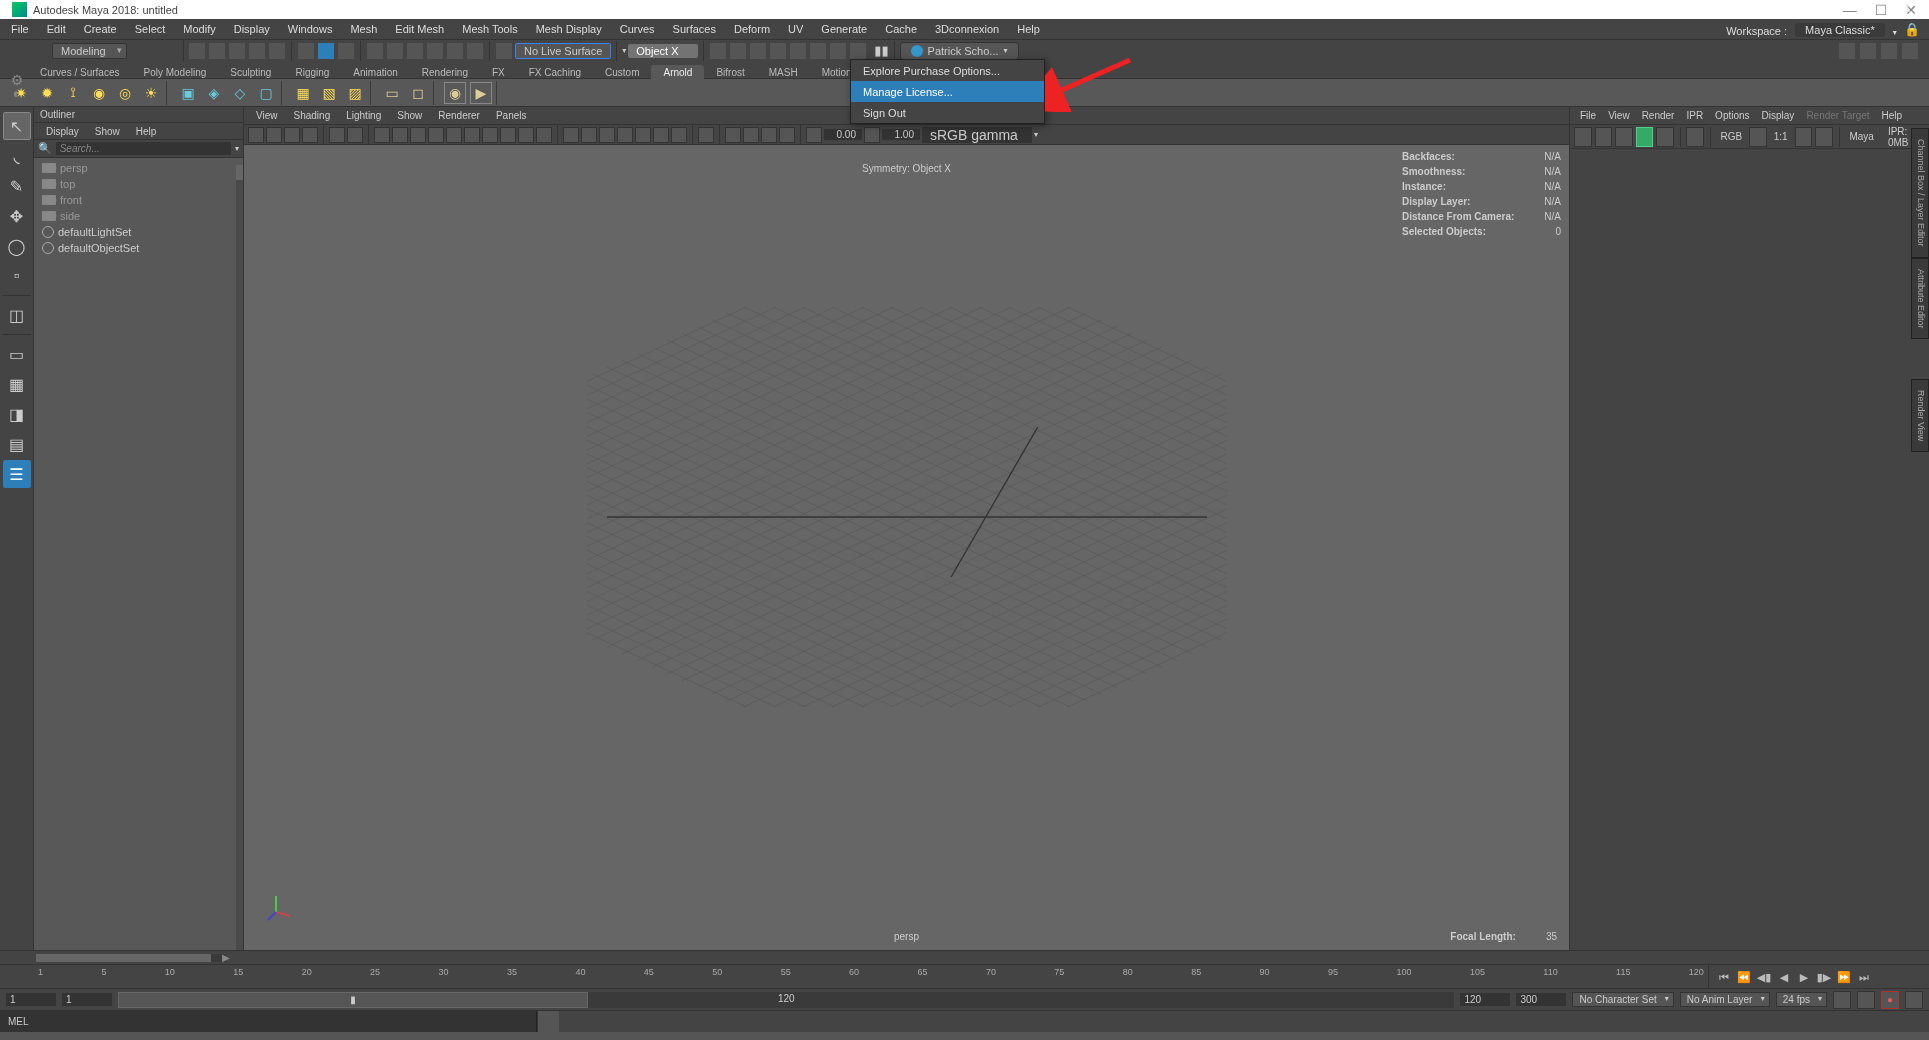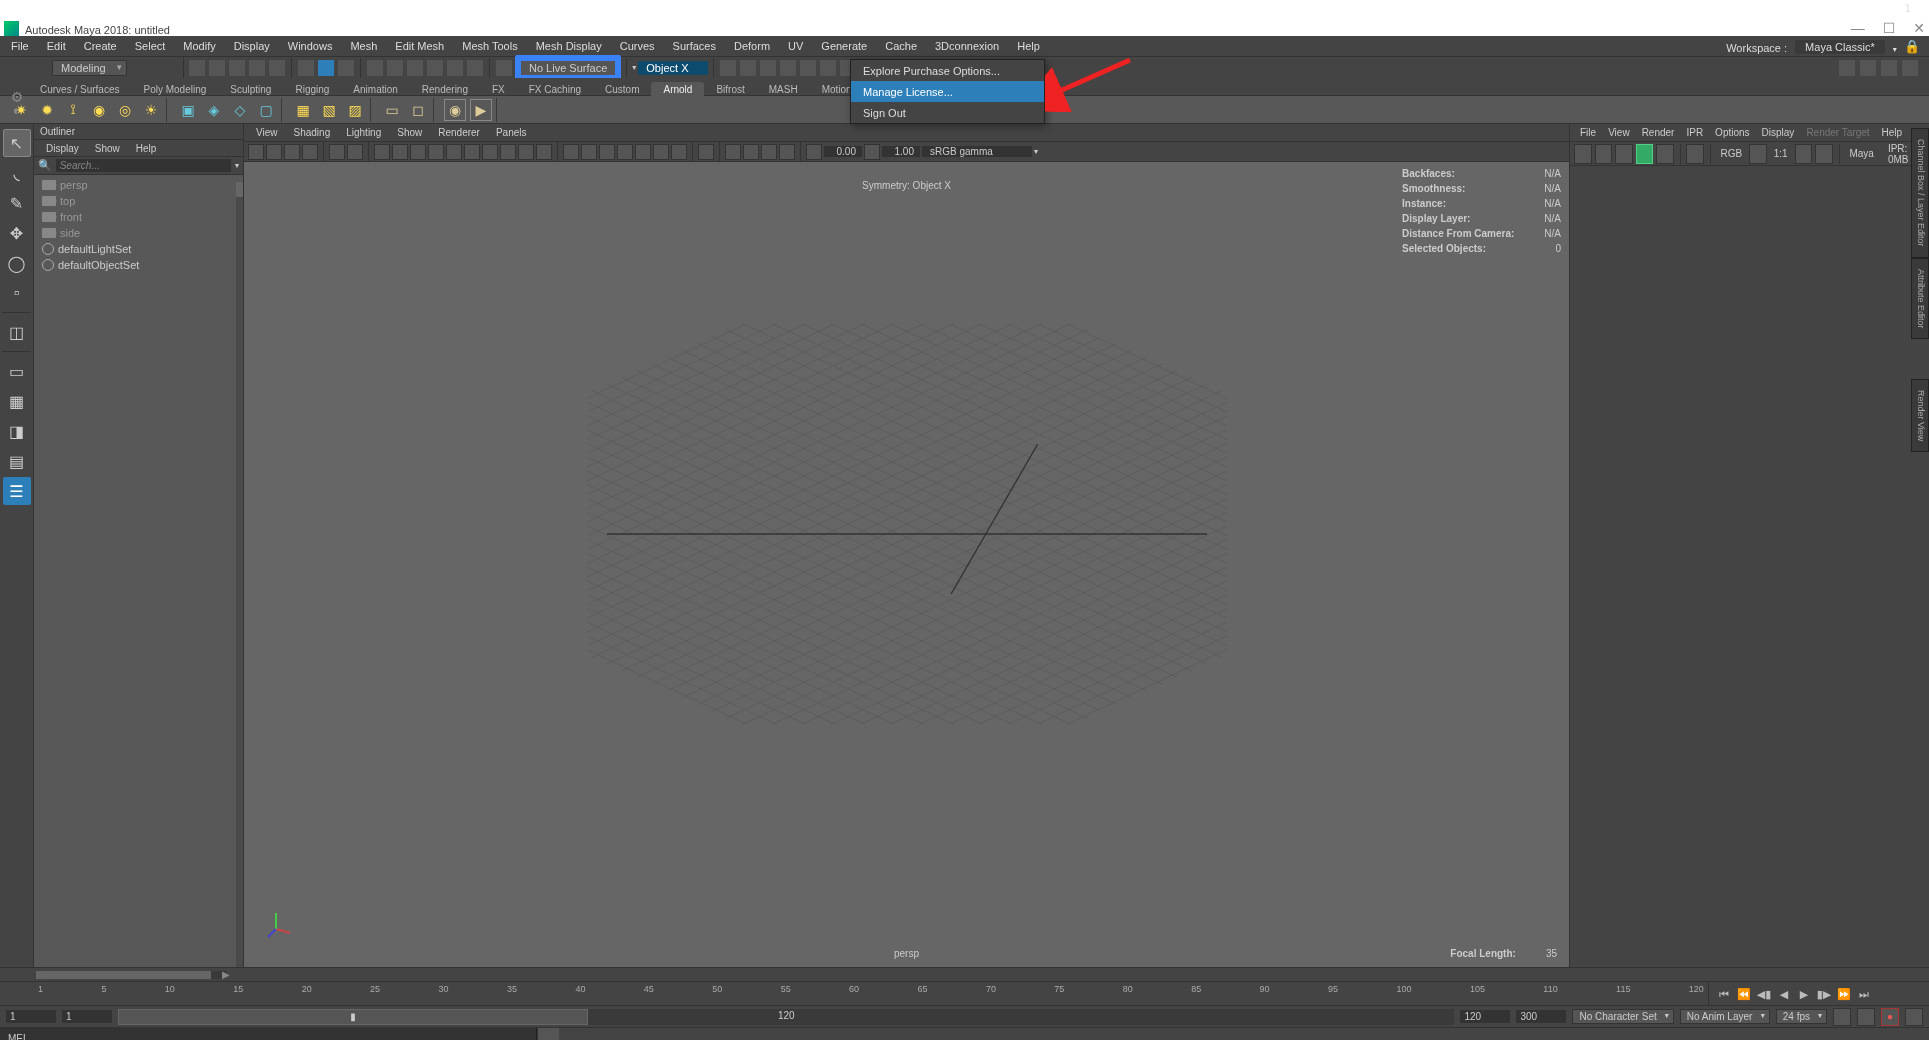--- a/index.html
+++ b/index.html
@@ -1,37 +1,37 @@
 <!DOCTYPE html>
 <html><head>
 <meta charset="utf-8">
 <style>
 * { margin: 0; padding: 0; box-sizing: border-box; }
 body { font-family: -apple-system, "Segoe UI", Arial, sans-serif; font-size: 11px; background: #555; color: #ccc; overflow: hidden; }
 
-.titlebar { height: 36px; background: #fff; display: flex; align-items: flex-end; padding: 0 4px; color: #444; font-size: 11px; }
+.titlebar { height: 19px; background: #fff; display: flex; align-items: center; padding: 0 12px; color: #444; font-size: 11px; }
 .titlebar .logo { width: 15px; height: 15px; background: linear-gradient(135deg,#0c6,#088); margin-right: 6px; }
 .titlebar .wincontrols { margin-left: auto; display: flex; gap: 18px; color: #888; font-size: 14px; }
 
 .menubar { height: 20px; background: #444; display: flex; align-items: center; padding: 0 2px; color: #ddd; }
 .menubar .item { padding: 0 9px; cursor: default; font-size: 11px; }
 .menubar .right { margin-left: auto; display: flex; align-items: flex-end; gap: 8px; padding-right: 6px; }
 .workspace-val { background: #3a3a3a; padding: 1px 10px; border-radius: 2px; }
 .lock-icon { color: #6c6; font-size: 13px; }
 
 .statusbar { height: 22px; background: #444; display: flex; align-items: stretch; border-top: 1px solid #333; padding-left: 44px; }
 .status-left { display: flex; align-items: center; padding: 0 8px; background: #444; width: 140px; border-right: 1px solid #333;}
 .dropdown { padding: 1px 20px 1px 8px; background: #555; border: 1px solid #333; border-radius: 2px; position: relative; }
 .dropdown::after { content: "▾"; position: absolute; right: 4px; top: 1px; font-size: 9px; color: #aaa; }
 .status-toolbar { display: flex; align-items: center; padding: 0 4px; gap: 2px; flex: 1; }
 .tbtn { width: 18px; height: 18px; background: #555; border: 1px solid #444; display: inline-block; }
 .tbtn.active { background: #2c7fb8; }
 .tsep { width: 1px; height: 20px; background: #333; margin: 0 3px; }
-.sym-box { padding: 1px 16px 1px 8px; background: #0c4a6e; color: #fff; border-radius: 2px; display: inline-block; min-width: 70px; position: relative; }
-.nolive { padding: 1px 8px; background: #555; border: 6px solid #3b82f6; border-radius: 2px; }
+.sym-box { padding: 1px 16px 1px 8px; background: #737373; color: #fff; border-radius: 2px; display: inline-block; min-width: 70px; position: relative; }
+.nolive { padding: 1px 8px; background: #555; border: 1px solid #3b82f6; border-radius: 2px; }
 .user-btn { padding: 2px 10px; background: #555; border: 1px solid #333; border-radius: 3px; display: inline-flex; align-items: center; gap: 5px; }
 .user-btn .person { width: 12px; height: 12px; border-radius: 50%; background: #39c; }
 .right-icons { display: flex; gap: 3px; margin-left: auto; padding-right: 6px; }
 
 .tabbar { height: 18px; background: #444; display: flex; align-items: flex-end; padding-left: 28px; border-bottom: 1px solid #333; position: relative; }
 .tabbar .tab { padding: 2px 12px 3px; color: #bbb; font-size: 10px; cursor: default; border-top-left-radius: 3px; border-top-right-radius: 3px; }
 .tabbar .tab.active { background: #585858; color: #eee; }
 .iconrow { height: 28px; background: #585858; display: flex; align-items: center; padding: 0 6px; gap: 6px; border-bottom: 1px solid #333; }
 .iconrow .group { display: flex; gap: 4px; padding: 0 4px; border-right: 1px solid #3a3a3a; height: 24px; align-items: center; }
 .icn { width: 22px; height: 22px; display: flex; align-items: center; justify-content: center; color: #dc9; font-size: 14px;}
@@ -59,21 +59,21 @@
 .tree-item .dim { color: #999; }
 .outliner-scroll { position: absolute; right: 0; top: 58px; bottom: 0; width: 7px; background: #4a4a4a; }
 .outliner-scroll .thumb { position: absolute; top: 0; width: 7px; height: 15px; background: #666; }
 
 .viewport-area { flex: 1; display: flex; flex-direction: column; position: relative; background: #666; }
 .vp-menu { height: 18px; background: #444; display: flex; padding: 0 4px; border-bottom: 1px solid #333; align-items: center; }
 .vp-menu .mi { padding: 0 8px; font-size: 10px; }
 .vp-toolbar { height: 20px; background: #444; display: flex; align-items: center; padding: 0 4px; gap: 2px; border-bottom: 1px solid #333; }
 .vp-toolbar .vt { width: 16px; height: 16px; background: #555; border: 1px solid #333; }
 .vp-toolbar .field { background: #333; padding: 0 6px; font-size: 10px; color: #ccc; min-width: 38px; text-align: right; }
-.vp-toolbar .cspace { background: #333; padding: 0 8px; font-size: 10px; color: #ccc; min-width: 110px; position: relative; }
+.vp-toolbar .cspace { background: #333; padding: 0 8px; font-size: 14px; color: #ccc; min-width: 110px; position: relative; }
 .viewport { flex: 1; position: relative; background: #666; overflow: hidden; }
 .sym-text { position: absolute; top: 18px; left: 50%; transform: translateX(-50%); color: #ccc; font-size: 10px; }
 .heads-up { position: absolute; top: 4px; right: 8px; font-size: 10px; color: #ccc; }
 .heads-up .row { display: flex; justify-content: space-between; gap: 30px; line-height: 15px; }
 .heads-up .row span:first-child { font-weight: bold; }
 .grid-svg { position: absolute; left: 50%; top: 45%; transform: translate(-50%,-50%); }
 .axis-gizmo { position: absolute; left: 22px; bottom: 28px; width: 30px; height: 30px; }
 .persp-label { position: absolute; bottom: 8px; left: 50%; transform: translateX(-50%); font-size: 10px; color: #ccc; }
 .focal { position: absolute; bottom: 8px; right: 12px; font-size: 10px; color: #ccc; display: flex; gap: 30px; }
 

